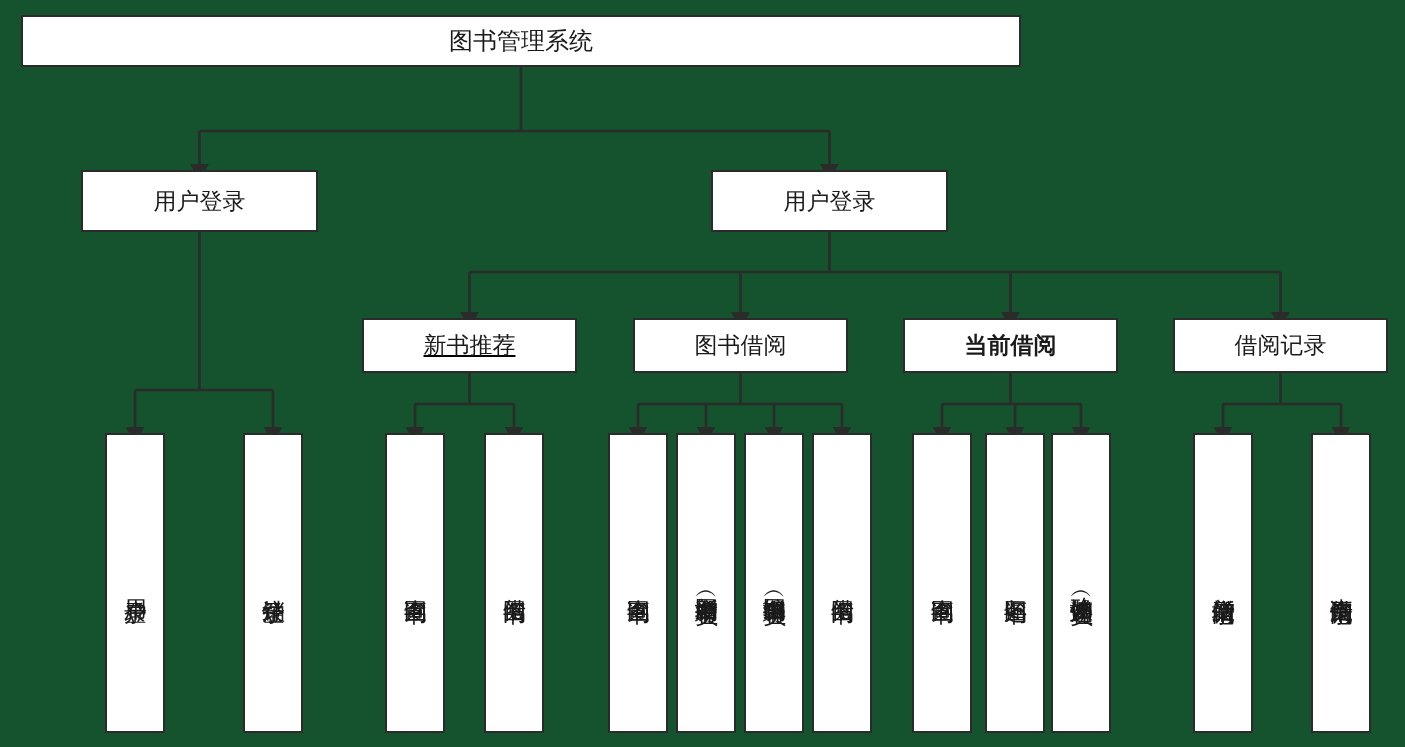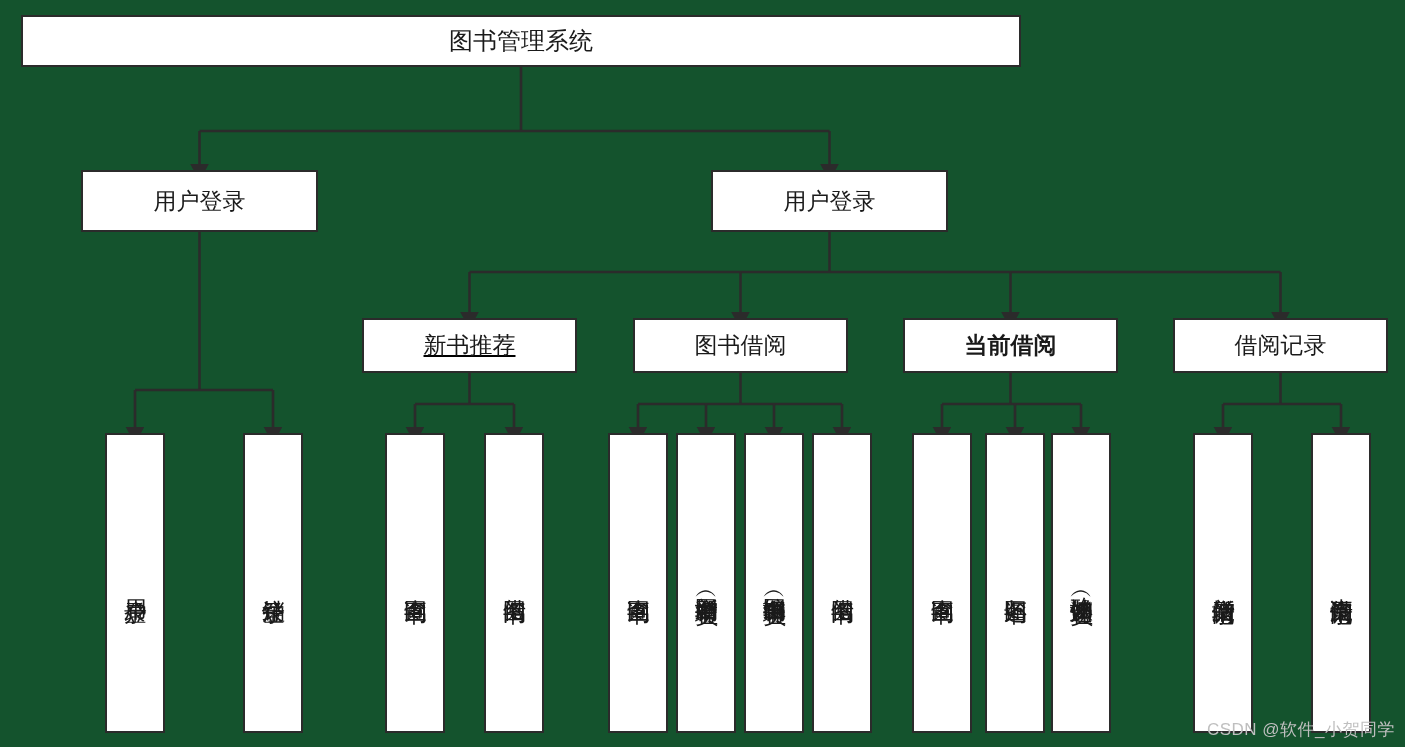--- a/index.html
+++ b/index.html
@@ -171,14 +171,13 @@
       <div class="node vert" style="left: 1051px; top: 433px; width: 60px; height: 300px; border-color: rgb(43, 43, 43); background: rgb(255, 255, 255);">
         <span class="label" style="color: rgb(26, 26, 26);">确认归还（管理员）</span>
       </div>
       <div class="node vert" style="left: 1193px; top: 433px; width: 60px; height: 300px; border-color: rgb(43, 43, 43); background: rgb(255, 255, 255);">
         <span class="label" style="color: rgb(26, 26, 26);">新增借阅记录</span>
       </div>
       <div class="node vert" style="left: 1311px; top: 433px; width: 60px; height: 300px; border-color: rgb(43, 43, 43); background: rgb(255, 255, 255);">
         <span class="label" style="color: rgb(26, 26, 26);">查询借阅记录</span>
       </div>
     </div>
-  <div id="watermark">CSDN @软件_小贺同学</div>
 </div>
 
 </body></html>

